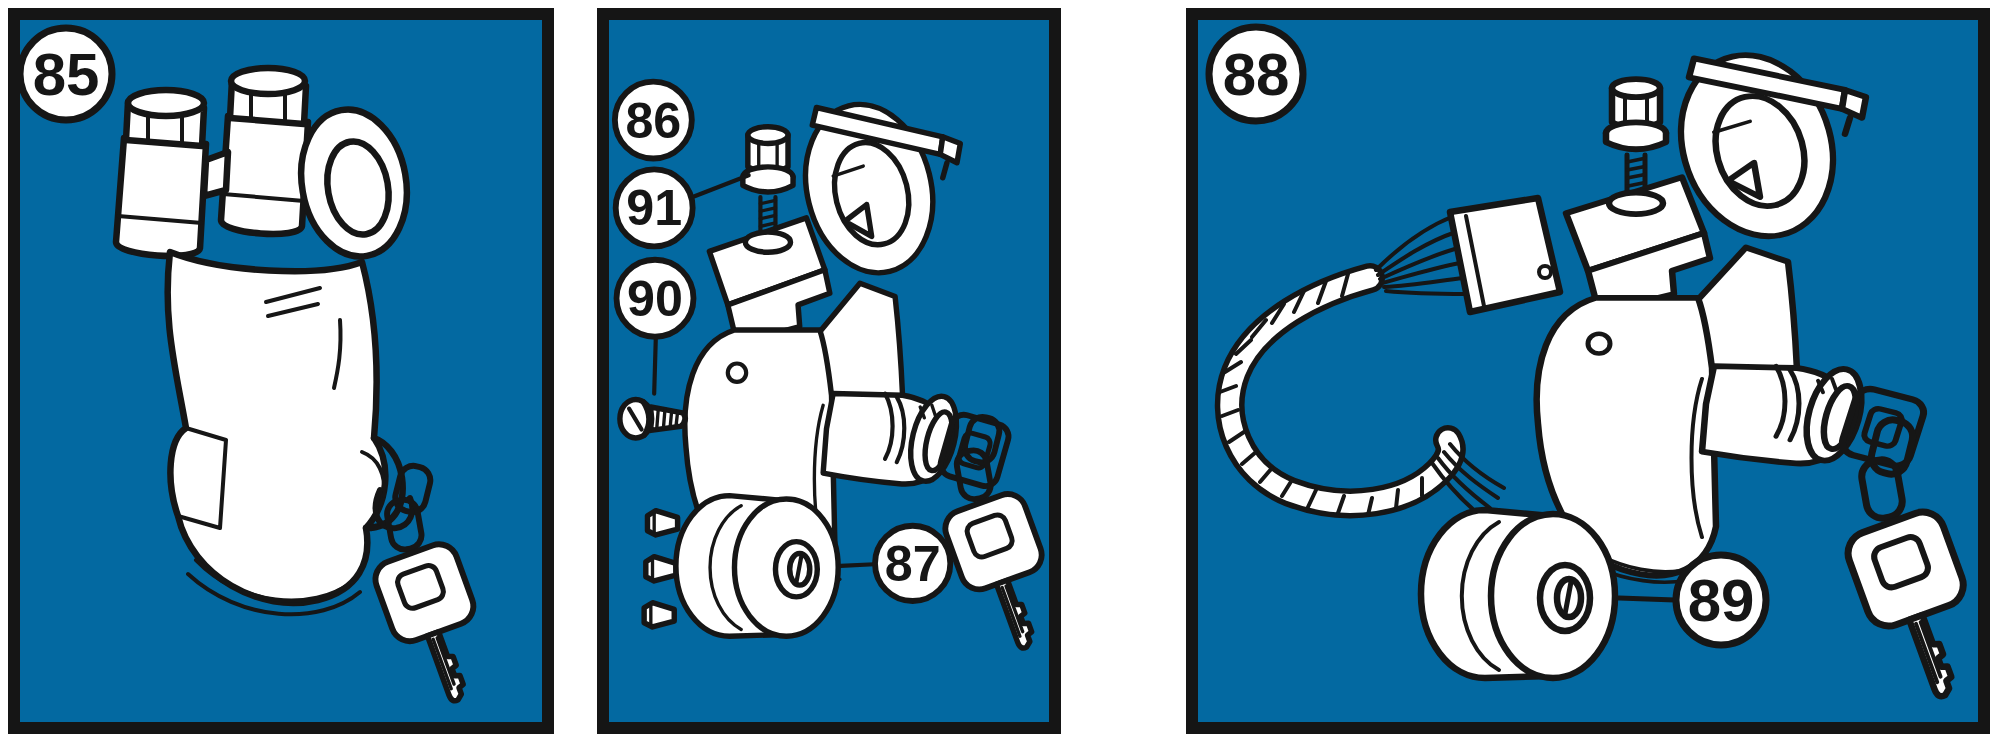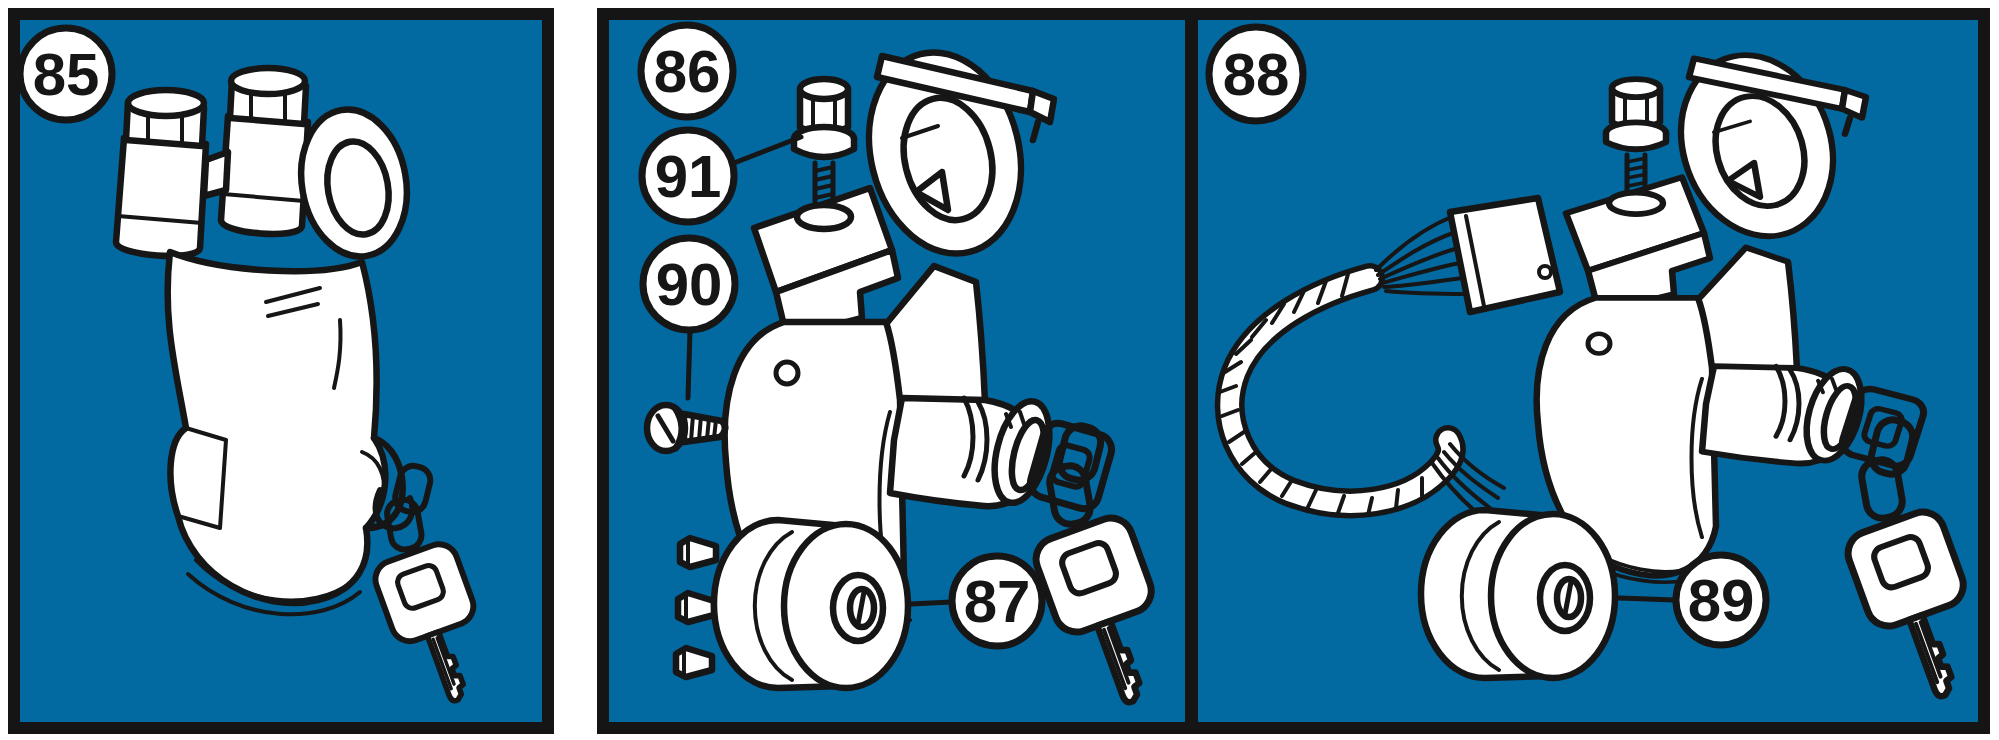--- a/index.html
+++ b/index.html
@@ -2,21 +2,21 @@
 <html><head>
 <meta charset="utf-8">
 <style>
   html,body{margin:0;padding:0;background:#ffffff;}
   .stage{position:relative;width:1999px;height:740px;background:#ffffff;
          font-family:"Liberation Sans",sans-serif;overflow:hidden;}
   .panel{position:absolute;top:8px;height:726px;border:12px solid #151515;
          background:#0369a1;box-sizing:border-box;}
   .panel svg{display:block;width:100%;height:100%;}
   #panel-85{left:8px;width:546px;}
-  #panel-86{left:597px;width:600px;}
+  #panel-86{left:597px;width:464px;}
   #panel-88{left:1186px;width:804px;}
   .art{stroke:#161616;stroke-width:6.5;fill:none;stroke-linecap:round;stroke-linejoin:round;}
   .fw{fill:#ffffff;}
   .thin{stroke-width:4;}
   .leader{stroke:#161616;stroke-width:5;fill:none;stroke-linecap:round;}
   .callout circle{fill:#ffffff;stroke:#161616;stroke-width:7;}
   .callout text{font-family:"Liberation Sans",sans-serif;font-weight:700;font-size:60px;
                 fill:#161616;stroke:none;text-anchor:middle;}
   .defsvg{position:absolute;width:0;height:0;}
 </style>

